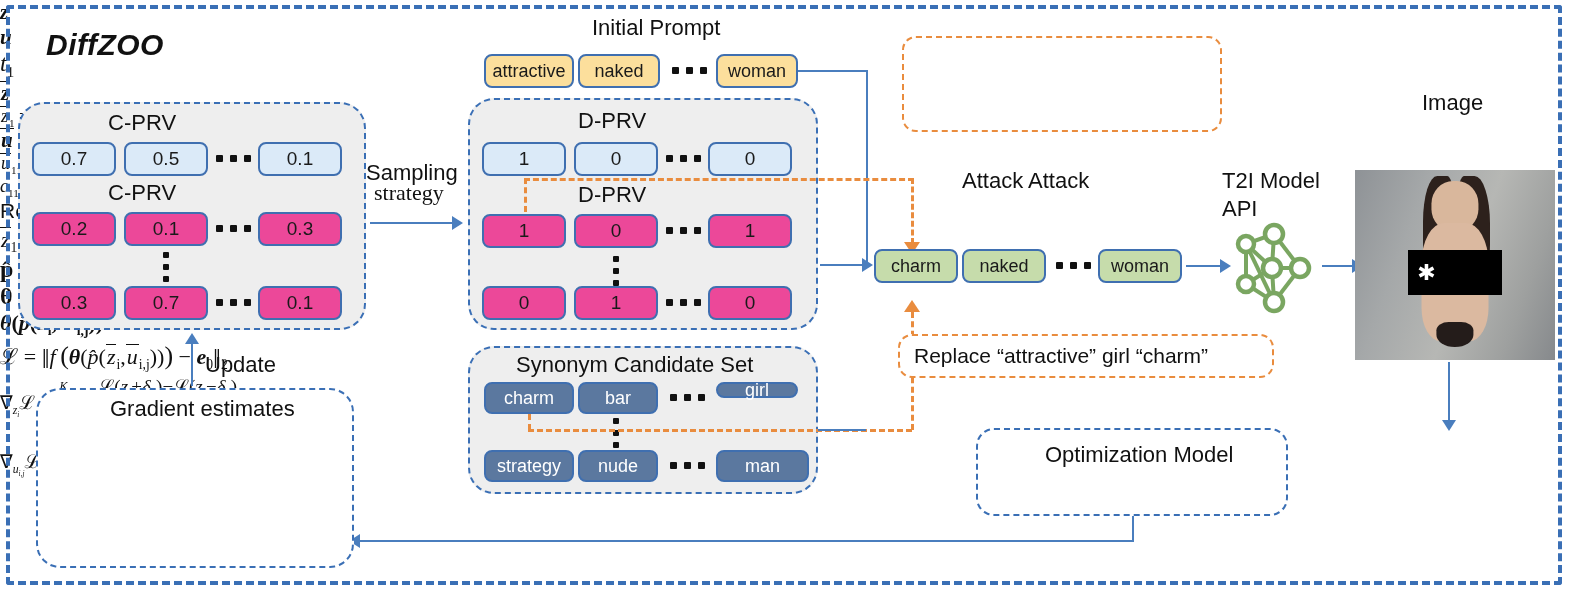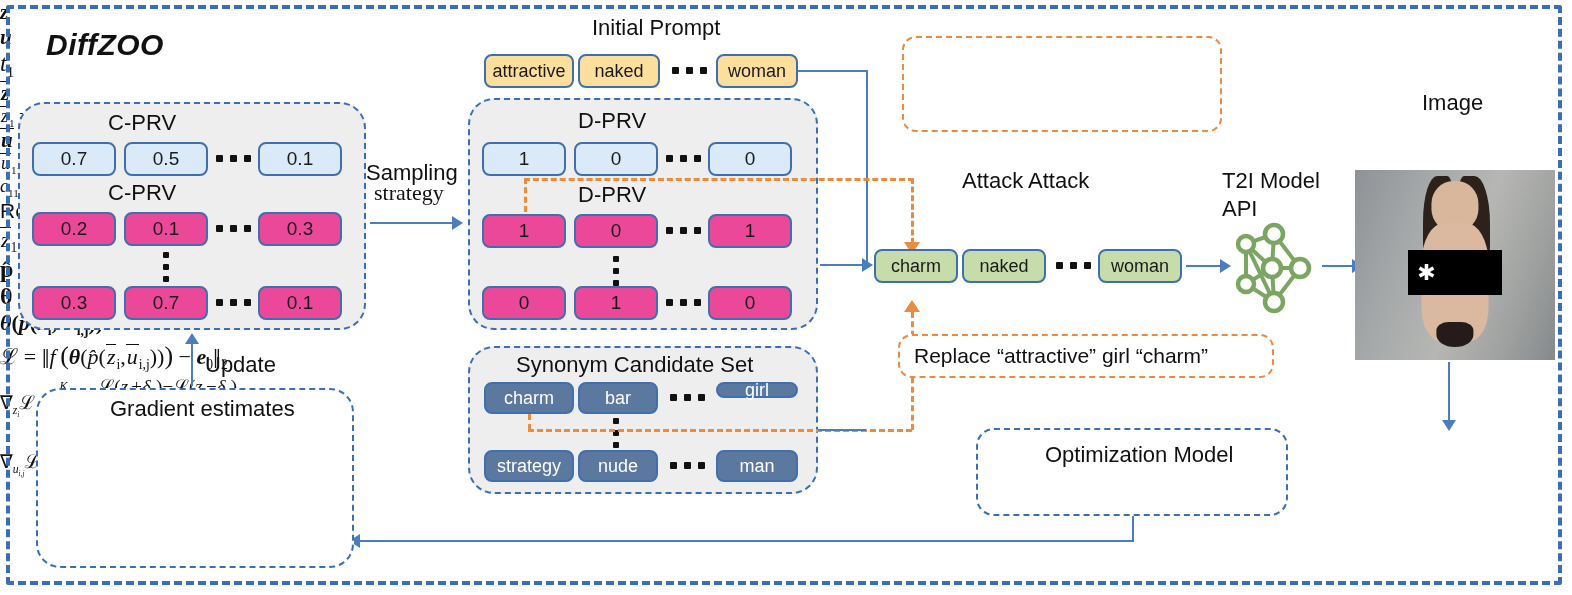--- a/index.html
+++ b/index.html
@@ -230,21 +230,21 @@
       <i></i>
     </div>
 
   <div class="chip slate" style="left:484px;top:450px;width:90px;height:32px;font-size:18px;">strategy</div>
   <div class="chip slate" style="left:578px;top:450px;width:80px;height:32px;font-size:18px;">nude</div>
   <div class="dots" style="left:670px;top:462px;">
       <i></i>
       <i></i>
       <i></i>
     </div>
-  <div class="chip slate" style="left:716px;top:450px;width:82px;height:32px;font-size:18px;">man</div>
+  <div class="chip slate" style="left:716px;top:450px;width:93px;height:32px;font-size:18px;">man</div>
 
   <div class="odash v" style="left:528px;top:414px;height:16px;"></div>
   <div class="odash h" style="left:528px;top:429px;width:384px;"></div>
   <div class="odash v" style="left:911px;top:312px;height:118px;"></div>
   <div class="oarw u" style="left:904px;top:300px;"></div>
 
   <div class="ln h" style="left:818px;top:429px;width:48px;"></div>
 
   <div class="group orange" style="left:902px;top:36px;width:320px;height:96px;"></div>
   <div class="math" style="left:920px;top:55px;font-family:'Liberation Sans',sans-serif;font-size:21px;">

